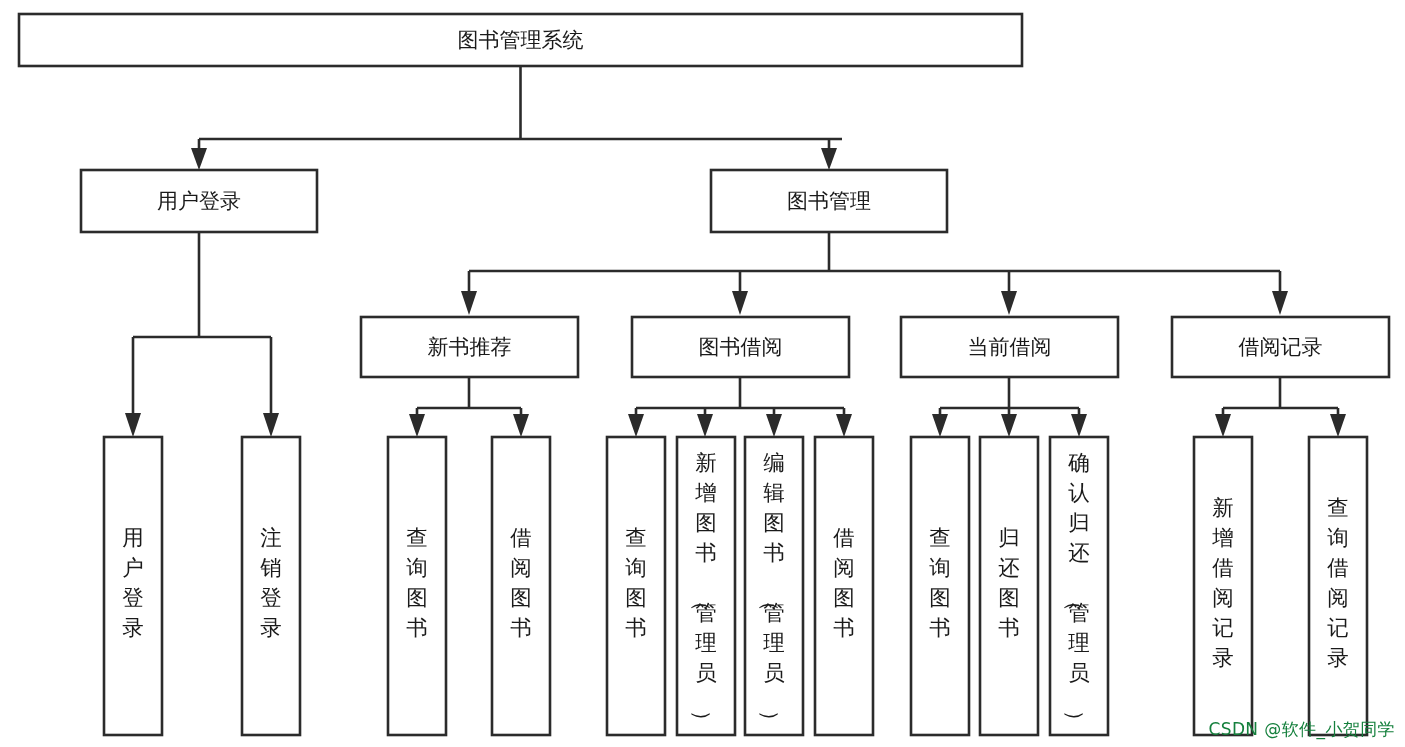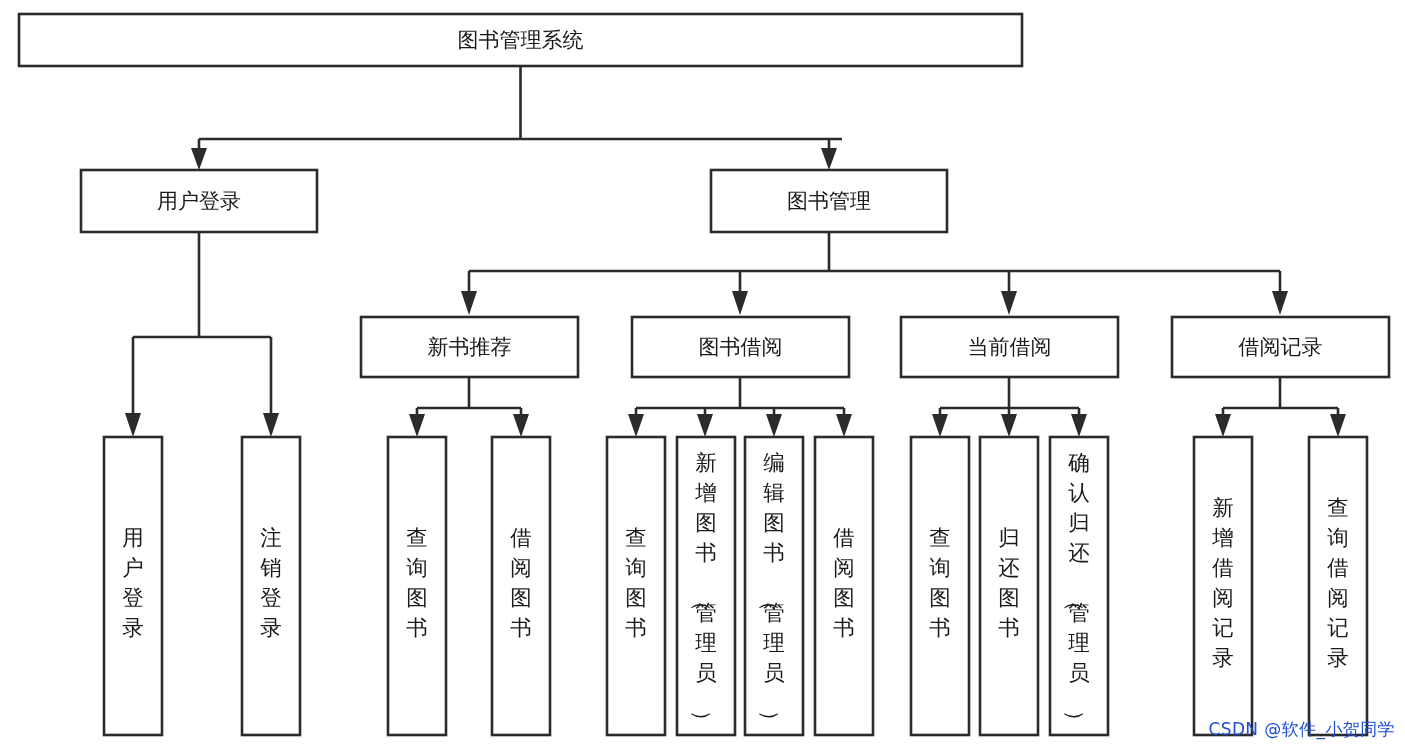--- a/index.html
+++ b/index.html
@@ -53,21 +53,21 @@
     font-size: 21.5px;
     text-anchor: middle;
     dominant-baseline: middle;
   }
   .watermark-text {
     position: absolute;
     right: 10px;
     bottom: 6px;
     font-family: "DejaVu Sans", "Liberation Sans", sans-serif;
     font-size: 17px;
-    color: #1d4ed8;
+    color: #15803d;
     letter-spacing: 0.4px;
     white-space: nowrap;
     pointer-events: none;
   }
 </style>
 </head>
 <body>
 
 <div id="diagram-root">
 

